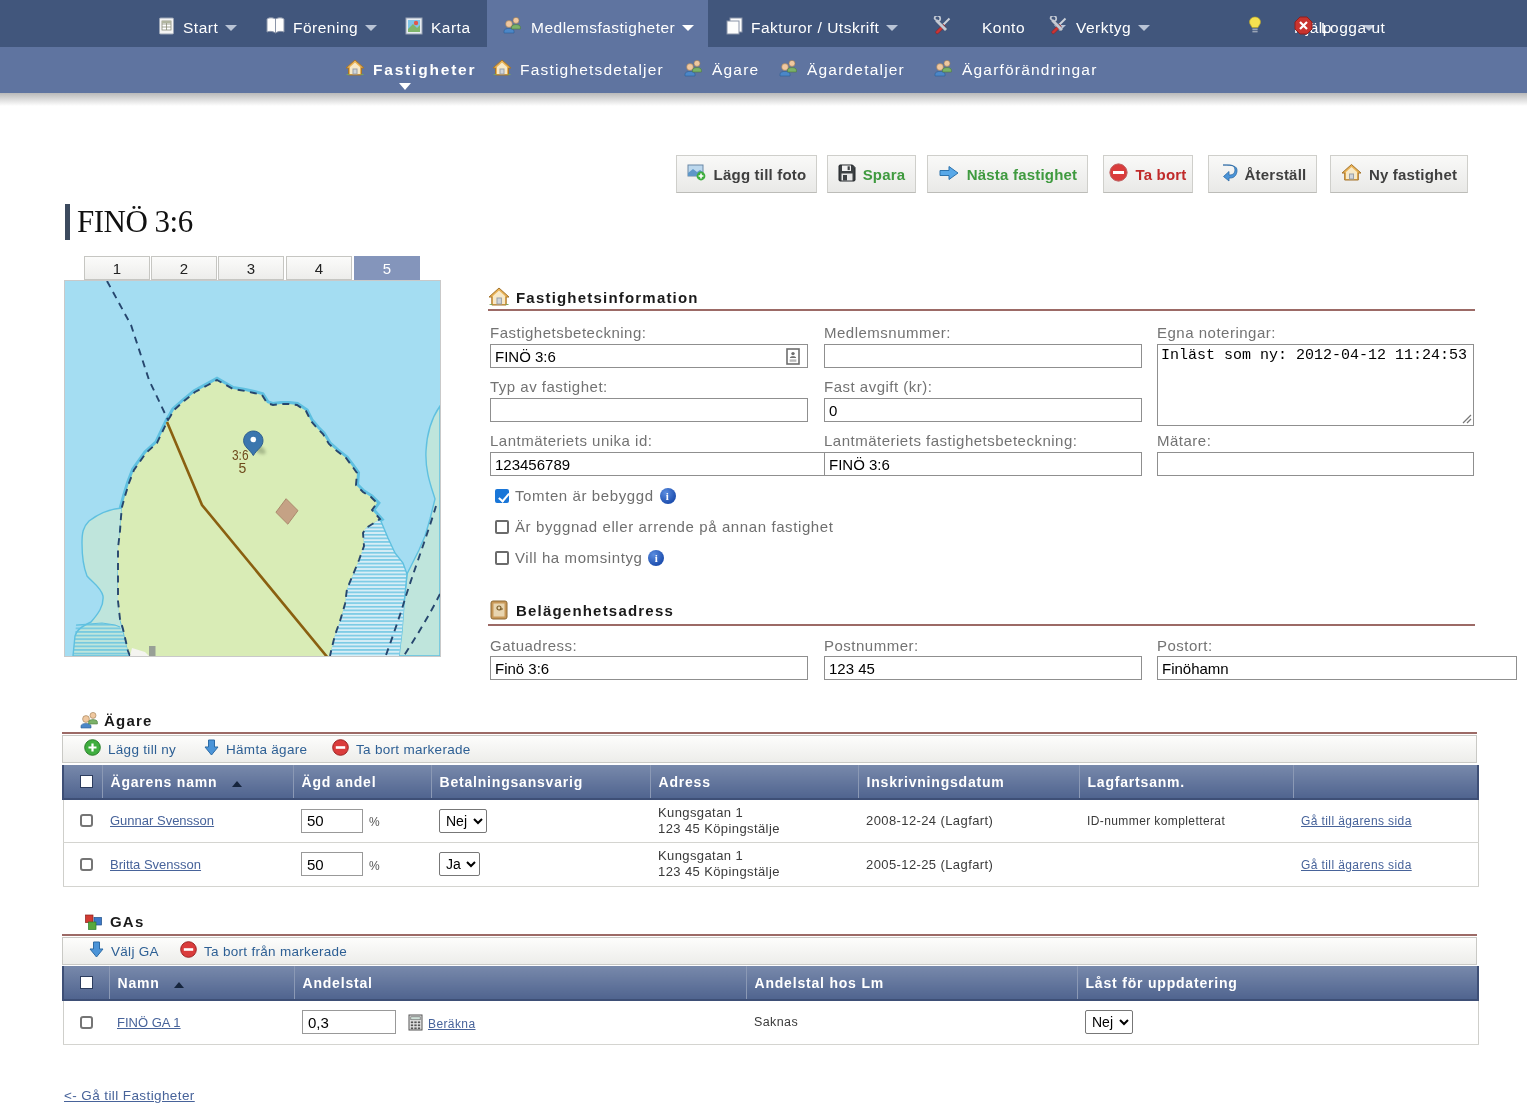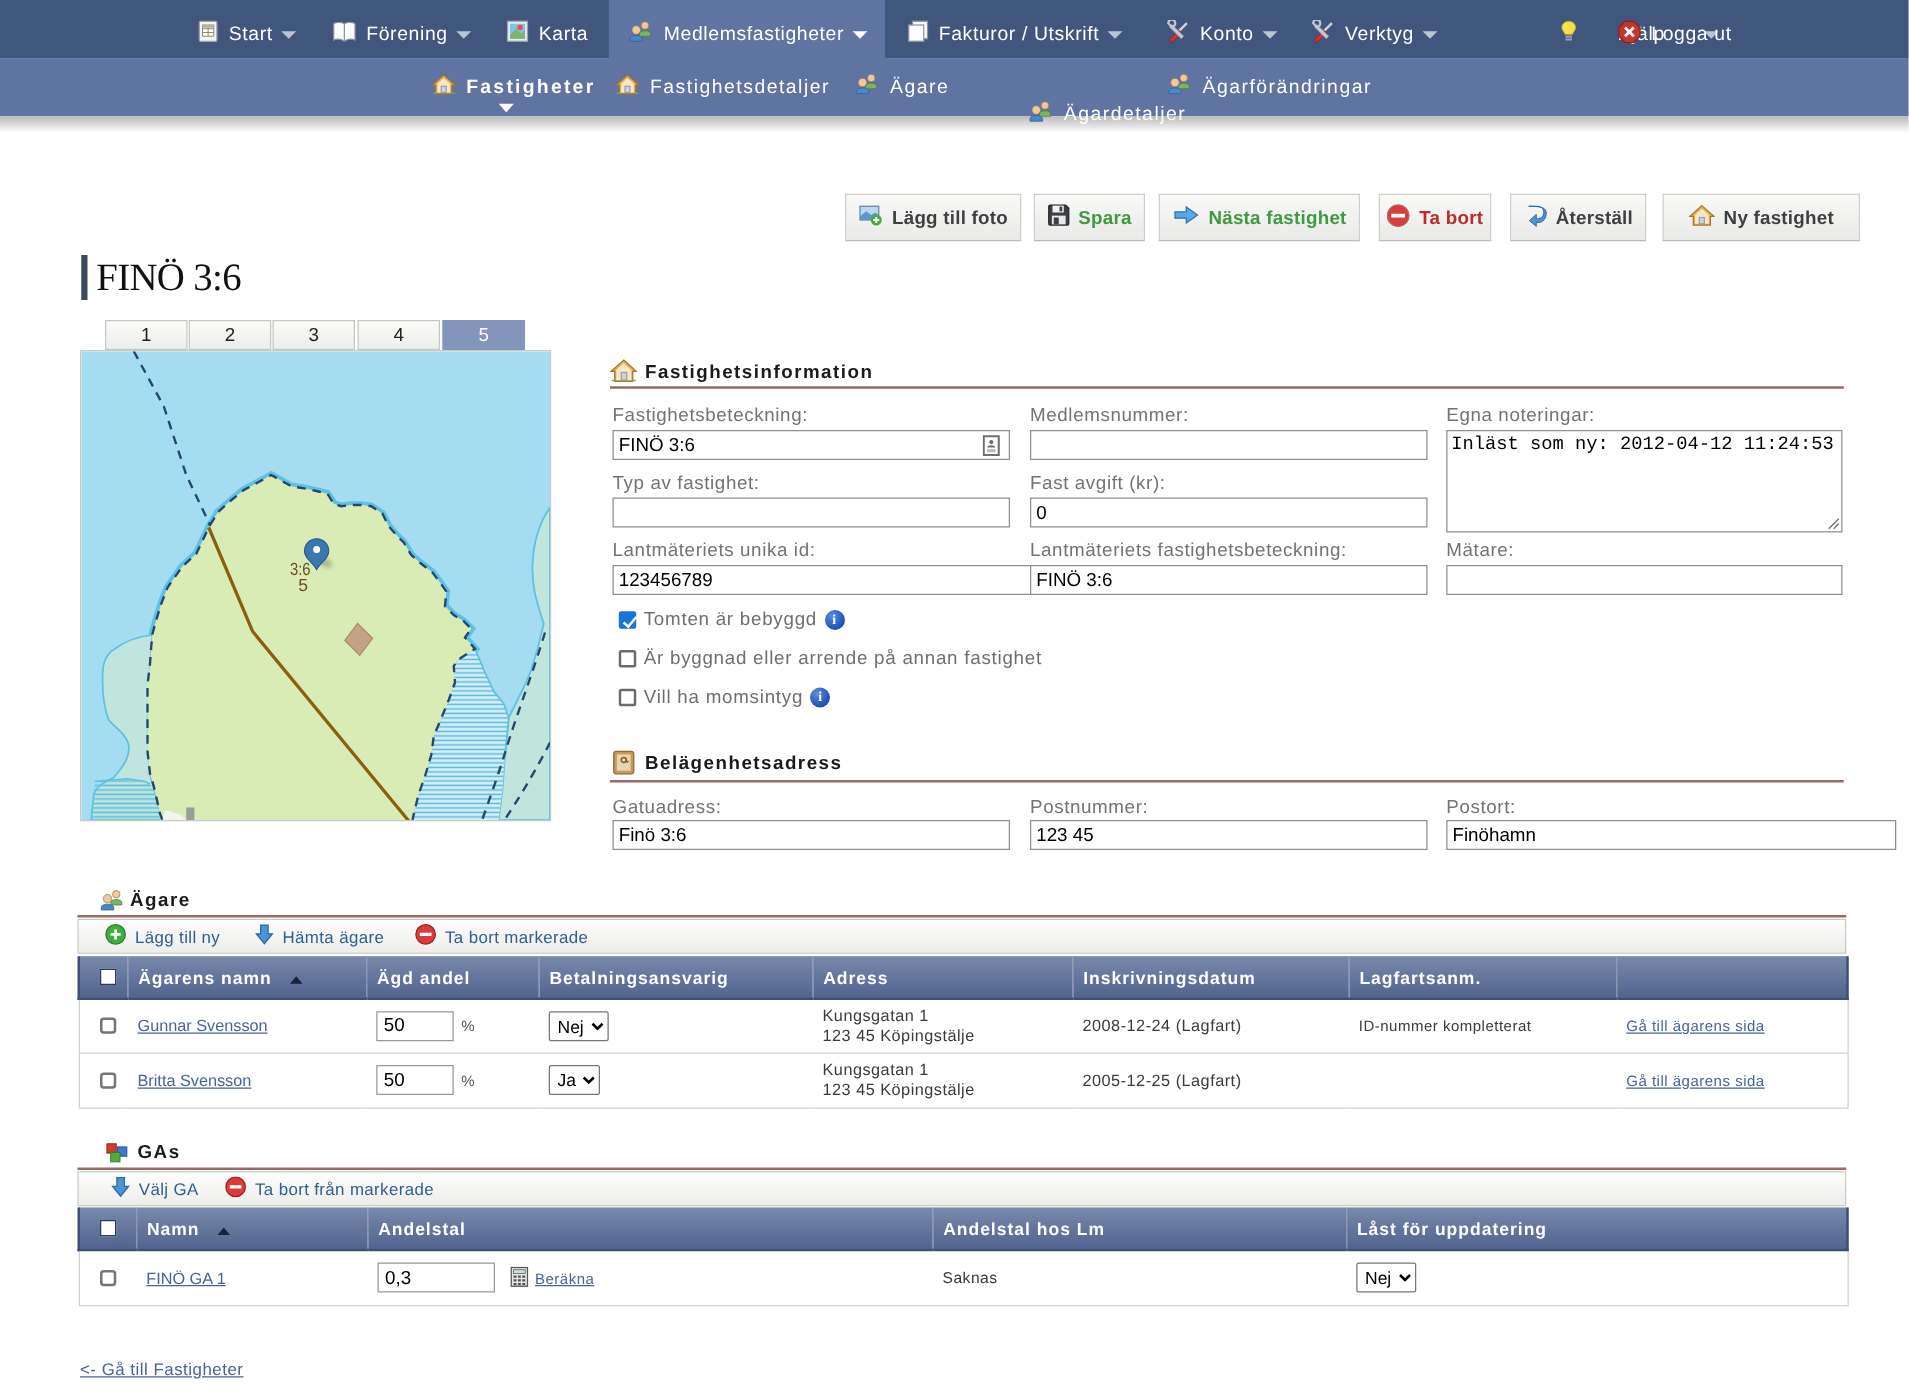--- a/index.html
+++ b/index.html
@@ -78,21 +78,21 @@
 <div class="navitem" style="left:502px;"><span class="ic"><svg width="21" height="19" viewBox="0 0 21 19">
         <circle cx="7" cy="8" r="3.4" fill="#f0c8a0" stroke="#9a7a50" stroke-width=".6"></circle>
         <path d="M2 15 C2 11.5 12 11.5 12 15 L12 17 L2 17 Z" fill="#4b87c8" stroke="#2d5f94" stroke-width=".6"></path>
         <circle cx="14" cy="4.4" r="3" fill="#f0c8a0" stroke="#9a7a50" stroke-width=".6"></circle>
         <path d="M9.6 11 C9.6 7.8 18.4 7.8 18.4 11 L18.4 13 L9.6 13 Z" fill="#7cb268" stroke="#4d7a3e" stroke-width=".6"></path>
       </svg></span>Medlemsfastigheter<span class="arr" style="border-top-color:#fff;"></span></div>
 <div class="navitem" style="left:726px;"><span class="ic"><svg width="17" height="18" viewBox="0 0 17 18">
         <rect x="4" y="1" width="12" height="14" fill="#fdfdfd" stroke="#8a94a8"></rect>
         <rect x="1" y="4" width="12" height="13" fill="#fdfdfd" stroke="#8a94a8"></rect>
       </svg></span>Fakturor / Utskrift<span class="arr"></span></div>
-<div class="navitem" style="left:932px;"><span class="ic"><svg width="20" height="19" viewBox="0 0 20 19">
+<div class="navitem" style="left:932px;gap:22px;"><span class="ic"><svg width="20" height="19" viewBox="0 0 20 19">
         <path d="M17.5 2.5 L9.5 10.5" stroke="#cdd2da" stroke-width="2"></path>
         <path d="M11.2 8.2 L4.2 15.2 C2.8 16.7 4.8 18.7 6.3 17.3 L13.3 10.3 Z" fill="#cc3434" stroke="#8e2020" stroke-width=".6"></path>
         <path d="M5.5 3.5 L15 13 L13 15 L3.5 5.5 Z" fill="#c3c9d4" stroke="#8d93a0" stroke-width=".6"></path>
         <path d="M6.3 5.2 A2.8 2.8 0 1 0 2.6 2.6 L4.8 4.8 Z" fill="none" stroke="#c3c9d4" stroke-width="1.7"></path>
       </svg></span>Konto<span class="arr"></span></div>
 <div class="navitem" style="left:1048px;"><span class="ic"><svg width="20" height="19" viewBox="0 0 20 19">
         <path d="M17.5 2.5 L9.5 10.5" stroke="#cdd2da" stroke-width="2"></path>
         <path d="M11.2 8.2 L4.2 15.2 C2.8 16.7 4.8 18.7 6.3 17.3 L13.3 10.3 Z" fill="#cc3434" stroke="#8e2020" stroke-width=".6"></path>
         <path d="M5.5 3.5 L15 13 L13 15 L3.5 5.5 Z" fill="#c3c9d4" stroke="#8d93a0" stroke-width=".6"></path>
         <path d="M6.3 5.2 A2.8 2.8 0 1 0 2.6 2.6 L4.8 4.8 Z" fill="none" stroke="#c3c9d4" stroke-width="1.7"></path>
@@ -121,21 +121,21 @@
         <rect x="8" y="10" width="4" height="5" fill="#cfd4da" stroke="#9aa0a8"></rect>
         <path d="M1 16 C2 14.5 4.5 14.5 5 16 Z" fill="#78a85c"></path>
         <path d="M15 16 C16 14.5 18.5 14.5 19 16 Z" fill="#78a85c"></path>
       </svg></span>Fastighetsdetaljer</div>
 <div class="subitem" style="left:683px;"><span class="ic"><svg width="21" height="19" viewBox="0 0 21 19">
         <circle cx="7" cy="8" r="3.4" fill="#f0c8a0" stroke="#9a7a50" stroke-width=".6"></circle>
         <path d="M2 15 C2 11.5 12 11.5 12 15 L12 17 L2 17 Z" fill="#4b87c8" stroke="#2d5f94" stroke-width=".6"></path>
         <circle cx="14" cy="4.4" r="3" fill="#f0c8a0" stroke="#9a7a50" stroke-width=".6"></circle>
         <path d="M9.6 11 C9.6 7.8 18.4 7.8 18.4 11 L18.4 13 L9.6 13 Z" fill="#7cb268" stroke="#4d7a3e" stroke-width=".6"></path>
       </svg></span>Ägare</div>
-<div class="subitem" style="left:822px;margin-top:22px;"><span class="ic"><svg width="21" height="19" viewBox="0 0 21 19">
+<div class="subitem" style="left:778px;"><span class="ic"><svg width="21" height="19" viewBox="0 0 21 19">
         <circle cx="7" cy="8" r="3.4" fill="#f0c8a0" stroke="#9a7a50" stroke-width=".6"></circle>
         <path d="M2 15 C2 11.5 12 11.5 12 15 L12 17 L2 17 Z" fill="#4b87c8" stroke="#2d5f94" stroke-width=".6"></path>
         <circle cx="14" cy="4.4" r="3" fill="#f0c8a0" stroke="#9a7a50" stroke-width=".6"></circle>
         <path d="M9.6 11 C9.6 7.8 18.4 7.8 18.4 11 L18.4 13 L9.6 13 Z" fill="#7cb268" stroke="#4d7a3e" stroke-width=".6"></path>
       </svg></span>Ägardetaljer</div>
 <div class="subitem" style="left:933px;"><span class="ic"><svg width="21" height="19" viewBox="0 0 21 19">
         <circle cx="7" cy="8" r="3.4" fill="#f0c8a0" stroke="#9a7a50" stroke-width=".6"></circle>
         <path d="M2 15 C2 11.5 12 11.5 12 15 L12 17 L2 17 Z" fill="#4b87c8" stroke="#2d5f94" stroke-width=".6"></path>
         <circle cx="14" cy="4.4" r="3" fill="#f0c8a0" stroke="#9a7a50" stroke-width=".6"></circle>
         <path d="M9.6 11 C9.6 7.8 18.4 7.8 18.4 11 L18.4 13 L9.6 13 Z" fill="#7cb268" stroke="#4d7a3e" stroke-width=".6"></path>
@@ -158,21 +158,21 @@
         <path d="M2 6.5 L11 6.5 L11 2.5 L20 9 L11 15.5 L11 11.5 L2 11.5 Z" fill="#58a8e8" stroke="#2d73ad"></path>
       </svg></span>Nästa fastighet</div>
 <div class="btn red" style="left:1103px; width:90px;"><span class="ic"><svg width="19" height="19" viewBox="0 0 19 19">
         <circle cx="9.5" cy="9.5" r="8.5" fill="#da3c3c" stroke="#9c2222"></circle>
         <circle cx="9.5" cy="9.5" r="8.5" fill="none" stroke="#f0a0a0" stroke-width="1" stroke-opacity=".5"></circle>
         <rect x="4" y="8" width="11" height="3" fill="#fff"></rect>
       </svg></span>Ta bort</div>
 <div class="btn" style="left:1208px; width:109px;"><span class="ic"><svg width="19" height="19" viewBox="0 0 19 19">
         <path d="M4 2 L11 2 C14 2 16 4 16 7 C16 10 14 12 11 12 L10 12 L10 8.5 L4.5 13.5 L10 18 L10 15 L11.5 15 C15.5 15 18 11.5 18 7.5 C18 3.5 15 2 4 2 Z" fill="#4b94d8" stroke="#2d6ba5" stroke-width=".8"></path>
       </svg></span>Återställ</div>
-<div class="btn" style="left:1330px; width:158px;text-align:center;"><span class="ic"><svg width="21" height="19" viewBox="0 0 21 19">
+<div class="btn" style="left:1330px; width:138px;text-align:center;"><span class="ic"><svg width="21" height="19" viewBox="0 0 21 19">
         <path d="M10.5 1.5 L20 10 L17.3 10 L17.3 17 L3.7 17 L3.7 10 L1 10 Z" fill="#e8b154" stroke="#a5742c"></path>
         <path d="M10.5 4 L16 9 L16 16 L5 16 L5 9 Z" fill="#f7e9c8"></path>
         <rect x="8.5" y="11" width="4" height="5" fill="#cfd4da" stroke="#9aa0a8"></rect>
       </svg></span>Ny fastighet</div>
 
 <div class="title">FINÖ&nbsp;3:6</div>
 
 <div class="tab" style="left:84px;">1</div>
 <div class="tab" style="left:151px;">2</div>
 <div class="tab" style="left:218px;">3</div>

